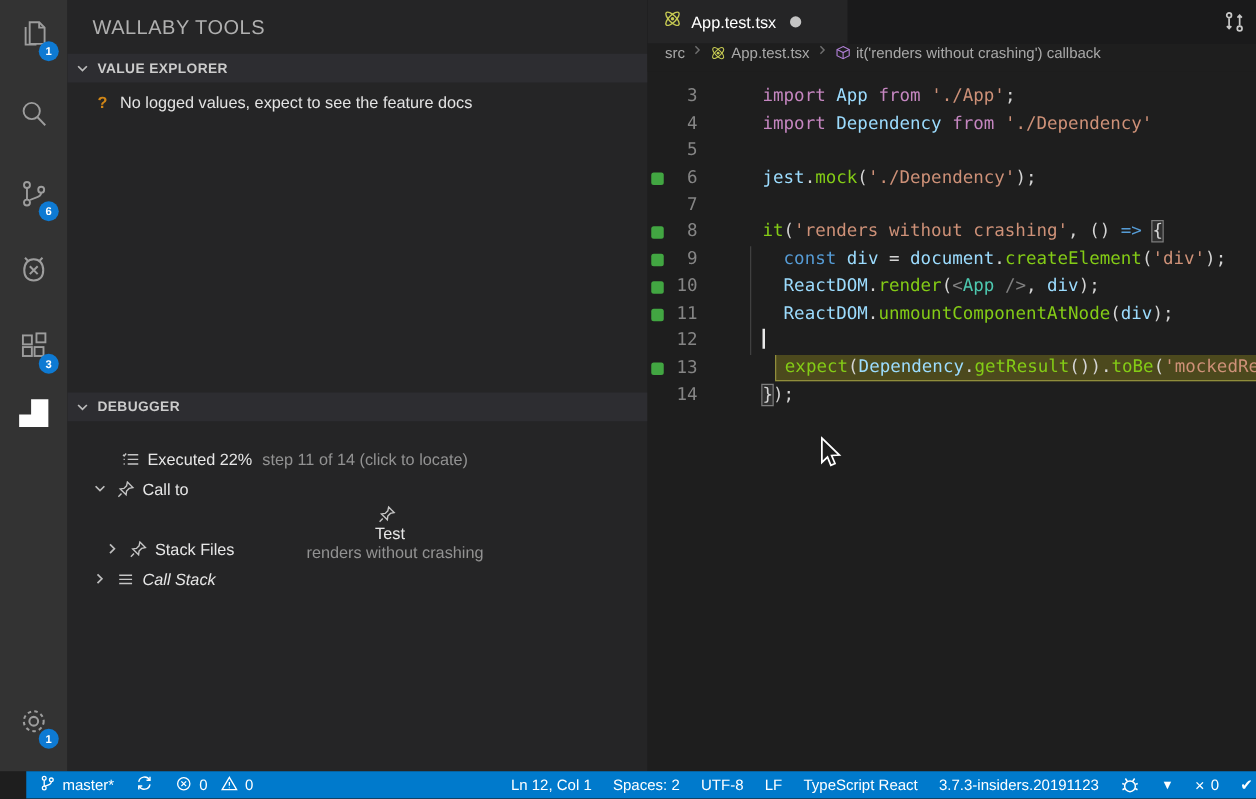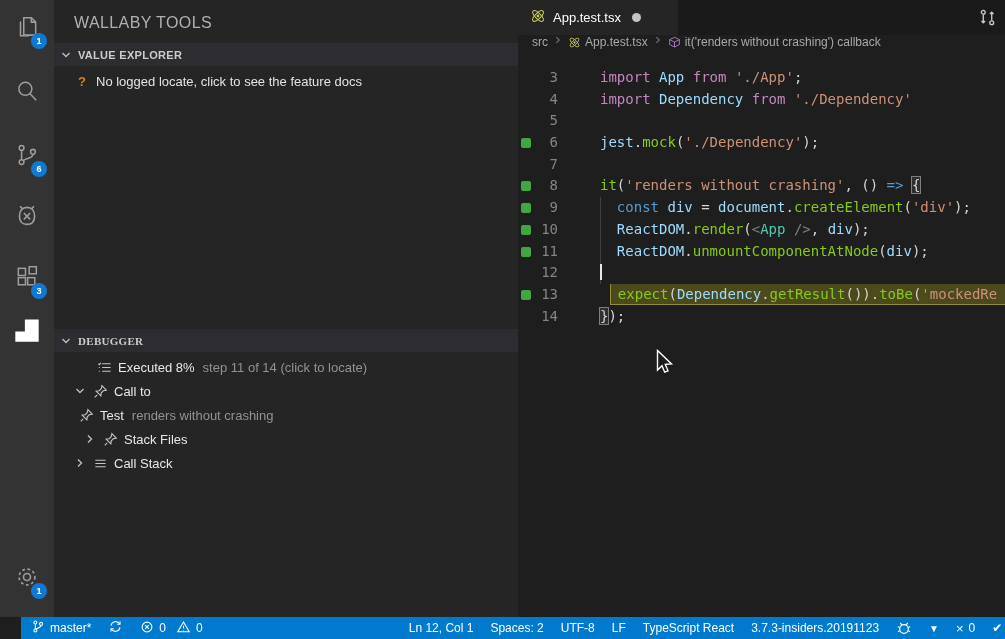--- a/index.html
+++ b/index.html
@@ -41,21 +41,21 @@
   .bc-sep { color:#6f6f6f; display:inline-flex; margin:0 2px; }
   .bc-sep svg { stroke:currentColor; fill:none; stroke-width:1.4; }
   .bc-item { cursor:pointer; display:inline-flex; align-items:center; gap:4px; }
 
   .code-area { position:absolute; left:0; top:57px; width:487px; height:543px; overflow:hidden;
                font-family:"DejaVu Sans Mono", monospace; font-size:14px; }
   .code-lines { position:absolute; left:0; top:10px; width:487px; }
   .code-line { position:relative; height:21.7px; line-height:21.7px; white-space:pre; overflow:hidden; }
   .cov { position:absolute; left:3px; top:6px; width:10px; height:10px; border-radius:2px; background:#42a642; }
   .lnum { position:absolute; left:0; top:0; width:40px; text-align:right; color:#858585; }
-  .ltext { position:absolute; left:82px; top:0; right:0; }
+  .ltext { position:absolute; left:92px; top:0; right:0; }
   .indent-guide { position:absolute; left:82px; top:140px; height:87px; border-left:1px solid #404040; }
   .caret { display:inline-block; width:2px; height:16px; background:#e8e8e8; vertical-align:-3px; }
   .hl { background:#4c491d; border:1px solid #908d3c; padding:2.5px 140px 2.5px 7px; margin-left:-7px; }
   .tk-kw  { color:#C586C0; } .tk-kw2 { color:#569CD6; } .tk-var { color:#9CDCFE; }
   .tk-str { color:#CE9178; } .tk-fn  { color:#84cc16; } .tk-pl  { color:#D4D4D4; }
   .tk-ang { color:#808080; } .tk-type{ color:#4EC9B0; }
   .tk-bracket { color:#D4D4D4; outline:1px solid #7e7e7e; background:rgba(100,100,100,.25); }
 
   
   .statusbar { position:absolute; left:0; top:617px; width:1005px; height:22px; background:#007acc; color:#ffffff;
@@ -133,59 +133,59 @@
       <span class="chev">
           <svg width="12" height="12" viewBox="0 0 12 12">
             <polyline points="2.5,4 6,7.5 9.5,4"></polyline>
           </svg>
         </span>
       <span>VALUE EXPLORER</span>
     </div>
 
     <div class="sb-row" style="top:70px; padding-left:20px;">
       <span class="qmark">?</span>
-      <span style="margin-left:6px; color:#e3e3e3;">No logged locate, click to see the feature docs</span>
-    </div>
-
-    <div class="sb-section" style="position:absolute; top:329px; left:0; width:464px;font-family:Liberation Serif, serif;">
+      <span style="margin-left:6px; color:#e3e3e3;">No logged values, expect to see the feature docs</span>
+    </div>
+
+    <div class="sb-section" style="position:absolute; top:314px; left:0; width:464px;">
       <span class="chev">
           <svg width="12" height="12" viewBox="0 0 12 12">
             <polyline points="2.5,4 6,7.5 9.5,4"></polyline>
           </svg>
         </span>
       <span>DEBUGGER</span>
     </div>
 
     <div class="sb-row" style="top:356px; padding-left:42px;">
       <span class="tree-ico">
         <svg width="15" height="15" viewBox="0 0 16 16">
             <path d="M5.5 4 h9 M5.5 8 h9 M5.5 12 h9"></path>
             <path d="M1.5 4 l1 1 l1.7-2 M2 8 h1 M2 12 h1"></path>
           </svg>
       </span>
-      <span style="color:#e7e7e7;">Executed 8%</span>
+      <span style="color:#e7e7e7;">Executed 22%</span>
       <span class="dim">step 11 of 14 (click to locate)</span>
     </div>
 
     <div class="sb-row" style="top:380px; padding-left:18px;">
       <span class="chev">
           <svg width="12" height="12" viewBox="0 0 12 12">
             <polyline points="2.5,4 6,7.5 9.5,4"></polyline>
           </svg>
         </span>
       <span class="tree-ico" style="margin-left:4px;">
         <svg width="15" height="15" viewBox="0 0 16 16">
             <path d="M9.5 1.8 L14.2 6.5 L11 7.2 L8.8 9.4 L8.4 12.6 L3.4 7.6 L6.6 7.2 L8.8 5 Z"></path>
             <path d="M4.5 11.5 L1.8 14.2"></path>
           </svg>
       </span>
       <span style="color:#e7e7e7;">Call to</span>
     </div>
 
-    <div class="sb-row" style="top:404px; padding-left:24px;">
+    <div class="sb-row" style="top:404px; padding-left:52px;flex-direction:column;">
       <span class="tree-ico">
         <svg width="15" height="15" viewBox="0 0 16 16">
             <path d="M9.5 1.8 L14.2 6.5 L11 7.2 L8.8 9.4 L8.4 12.6 L3.4 7.6 L6.6 7.2 L8.8 5 Z"></path>
             <path d="M4.5 11.5 L1.8 14.2"></path>
           </svg>
       </span>
       <span style="color:#e7e7e7;">Test</span>
       <span class="dim">renders without crashing</span>
     </div>
 
@@ -197,21 +197,21 @@
         </span>
       <span class="tree-ico" style="margin-left:4px;">
         <svg width="15" height="15" viewBox="0 0 16 16">
             <path d="M9.5 1.8 L14.2 6.5 L11 7.2 L8.8 9.4 L8.4 12.6 L3.4 7.6 L6.6 7.2 L8.8 5 Z"></path>
             <path d="M4.5 11.5 L1.8 14.2"></path>
           </svg>
       </span>
       <span style="color:#e7e7e7;">Stack Files</span>
     </div>
 
-    <div class="sb-row" style="top:452px; padding-left:18px;">
+    <div class="sb-row" style="top:452px; padding-left:18px;font-style:italic;">
       <span class="chev">
           <svg width="12" height="12" viewBox="0 0 12 12">
             <polyline points="4,2.5 7.5,6 4,9.5"></polyline>
           </svg>
         </span>
       <span class="tree-ico" style="margin-left:4px;">
         <svg width="15" height="15" viewBox="0 0 16 16">
             <path d="M2.5 4.5 h11 M2.5 8 h11 M2.5 11.5 h11"></path>
           </svg>
       </span>

